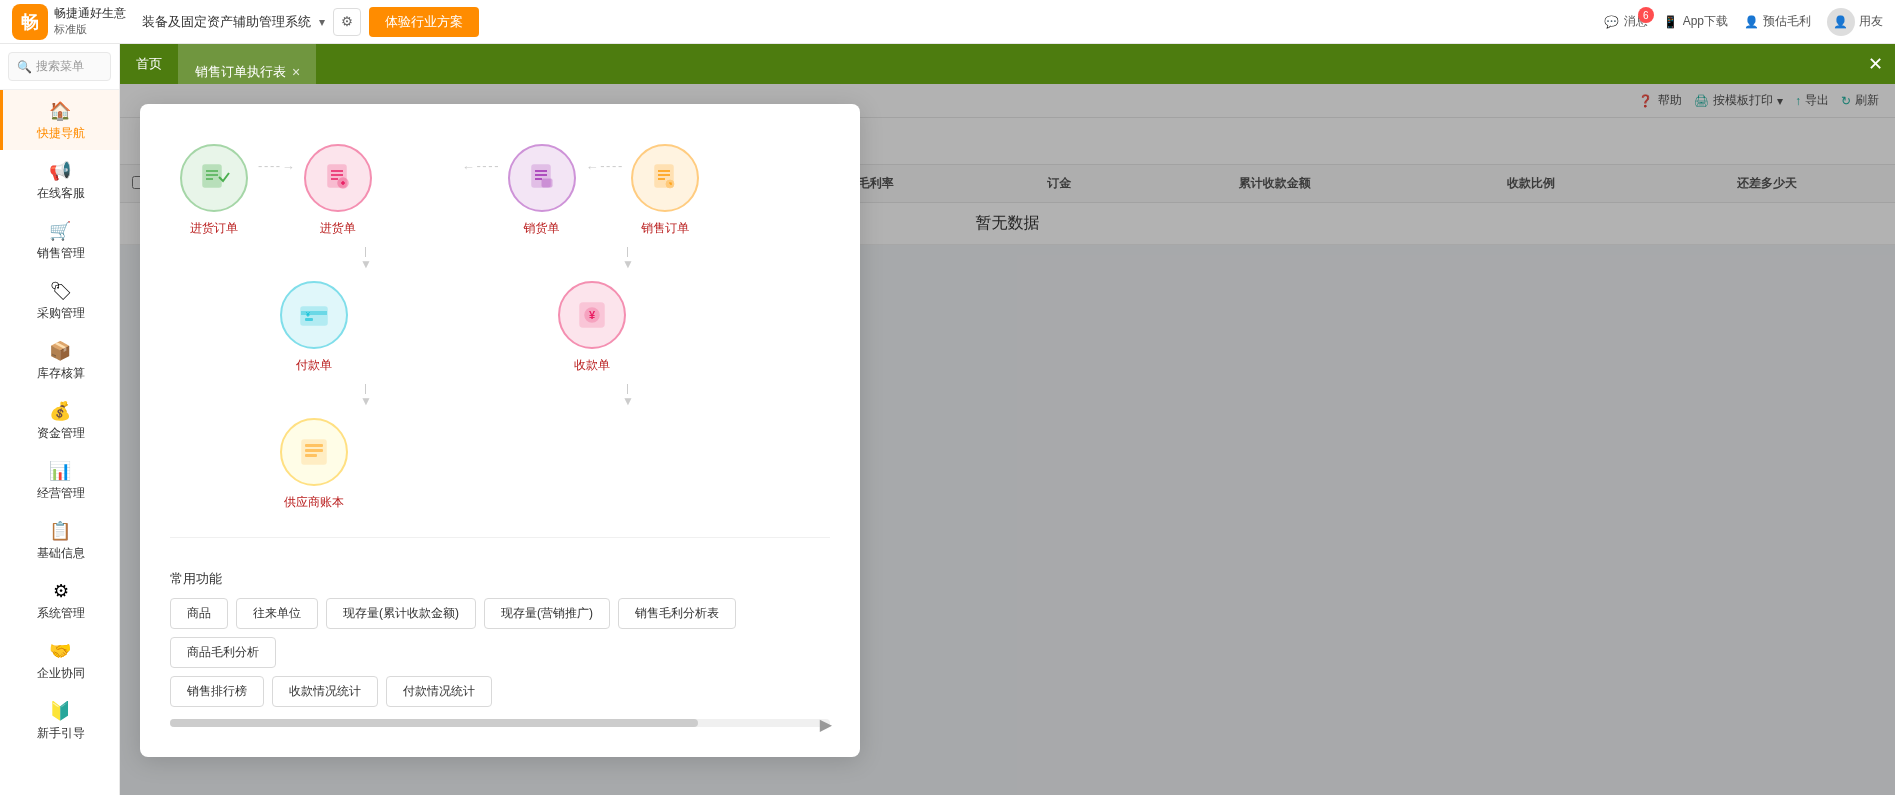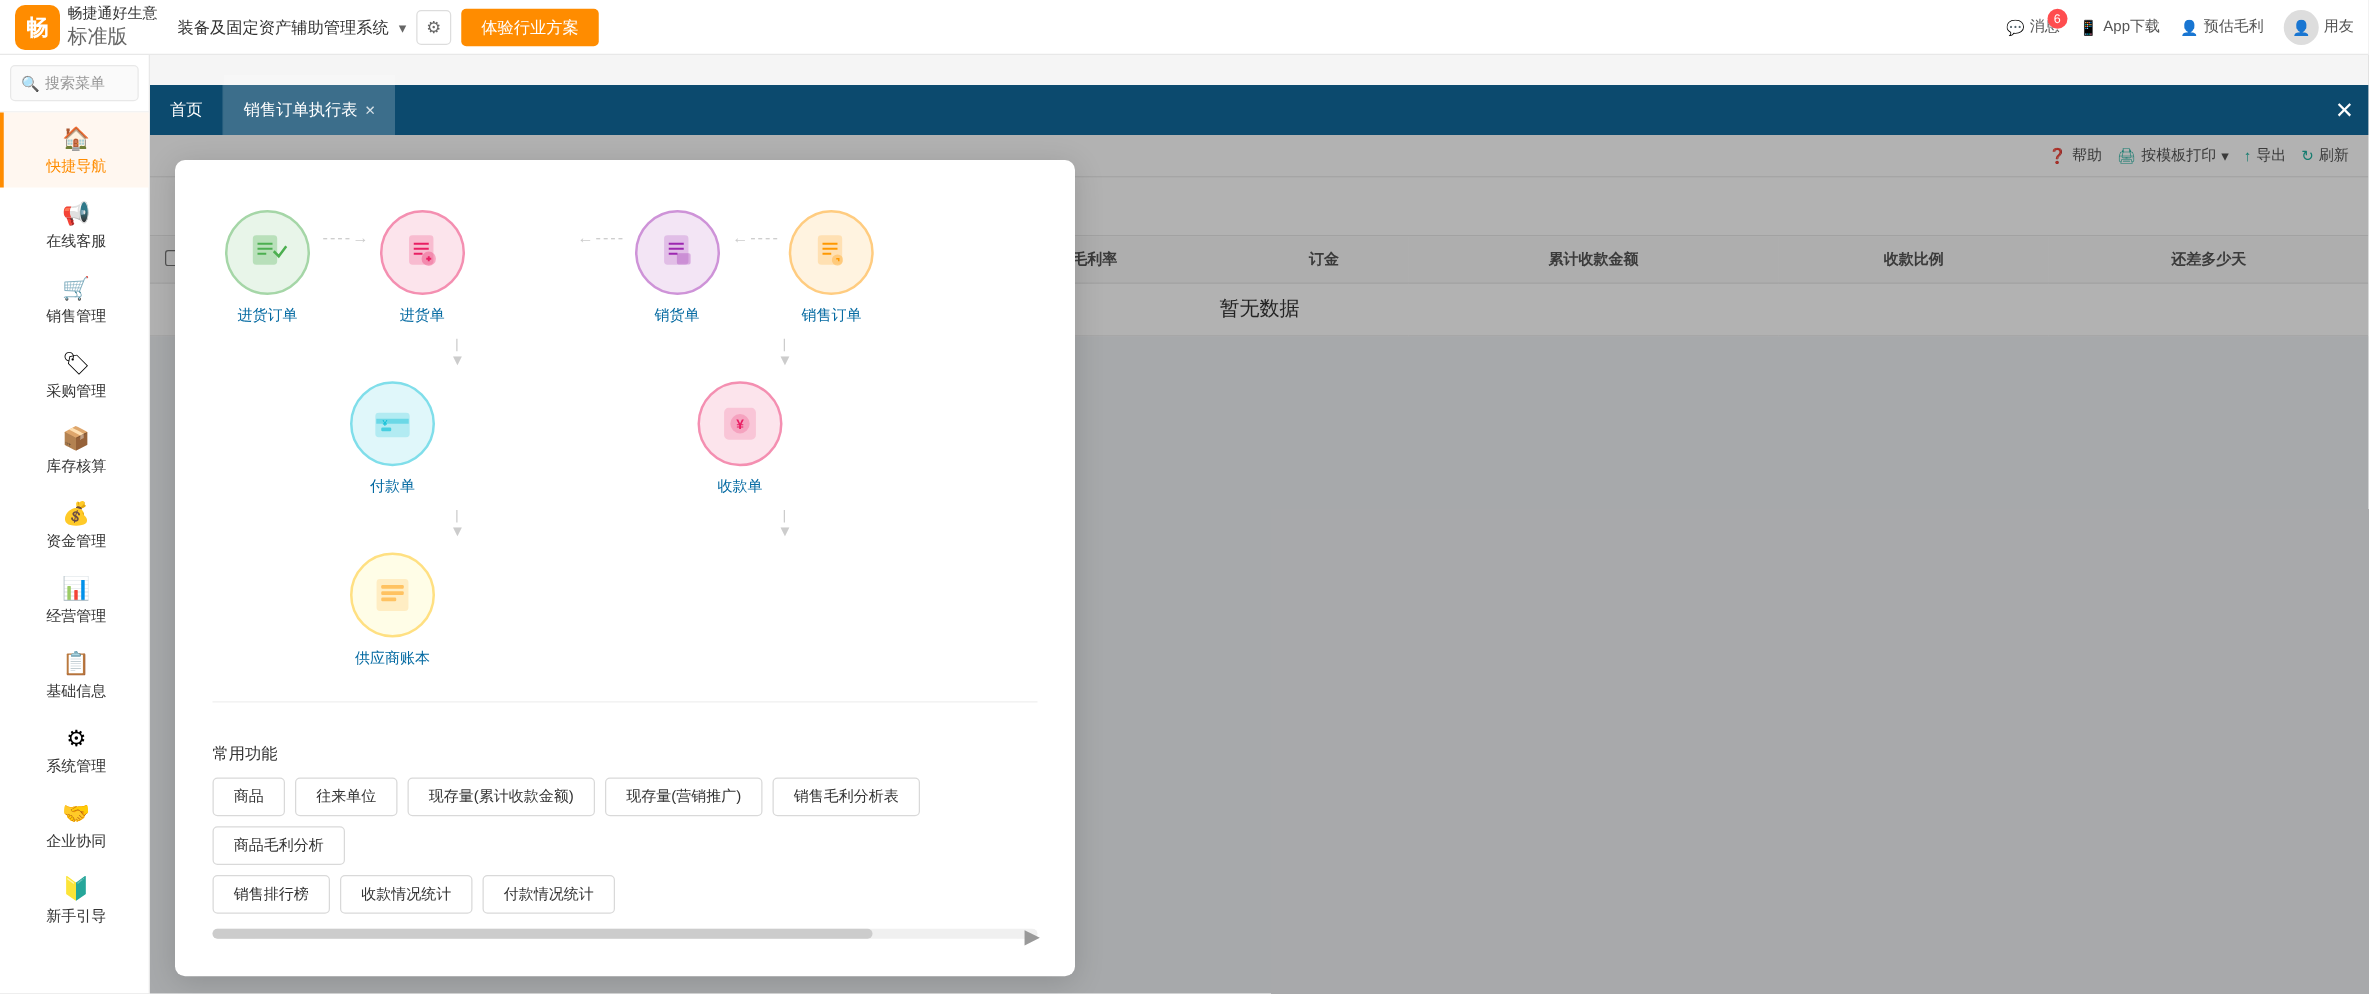--- a/index.html
+++ b/index.html
@@ -4,29 +4,29 @@
   <style>
     * { box-sizing: border-box; margin: 0; padding: 0; }
     body { font-family: 'Microsoft YaHei', Arial, sans-serif; font-size: 13px; background: #f5f5f5; overflow: hidden; }
 
     
     .app-wrapper { display: flex; flex-direction: column; height: 795px; width: 1895px; }
     .top-bar { height: 44px; background: #fff; display: flex; align-items: center; padding: 0 12px; border-bottom: 1px solid #e8e8e8; justify-content: space-between; flex-shrink: 0; }
     .main-area { display: flex; flex: 1; overflow: hidden; }
     .sidebar { width: 120px; background: #fff; border-right: 1px solid #e8e8e8; display: flex; flex-direction: column; flex-shrink: 0; }
     .content-area { flex: 1; display: flex; flex-direction: column; overflow: hidden; }
-    .tab-bar { height: 40px; background: #0c4a6e; display: flex; align-items: center; padding: 0 0; flex-shrink: 0; margin-top: 24px; }
+    .tab-bar { height: 40px; background: #4d7c0f; display: flex; align-items: flex-start; padding: 0 0; flex-shrink: 0; }
     .page-content { flex: 1; background: #f0f2f5; overflow: hidden; position: relative; }
 
     
     .top-left { display: flex; align-items: center; gap: 8px; }
     .logo-area { display: flex; align-items: center; gap: 6px; }
     .logo-icon { width: 36px; height: 36px; background: #ff8c00; border-radius: 8px; display: flex; align-items: center; justify-content: center; color: white; font-size: 18px; font-weight: bold; }
     .app-title { font-size: 12px; color: #333; line-height: 1.3; }
-    .app-subtitle { font-size: 16px; color: #666; }
+    .app-subtitle { font-size: 11px; color: #666; }
     .system-name { font-size: 13px; color: #333; margin-left: 8px; }
     .dropdown-btn { background: none; border: none; cursor: pointer; color: #666; font-size: 12px; }
     .settings-btn { background: none; border: 1px solid #ddd; border-radius: 4px; width: 28px; height: 28px; cursor: pointer; display: flex; align-items: center; justify-content: center; color: #666; }
     .try-btn { background: #ff8c00; color: white; border: none; border-radius: 4px; padding: 6px 16px; cursor: pointer; font-size: 13px; }
     .top-right { display: flex; align-items: center; gap: 16px; }
     .top-icon-item { display: flex; align-items: center; gap: 4px; color: #555; font-size: 12px; cursor: pointer; position: relative; }
     .badge { background: #ff4d4f; color: white; border-radius: 10px; font-size: 10px; padding: 0 4px; min-width: 16px; height: 16px; display: inline-flex; align-items: center; justify-content: center; position: absolute; top: -6px; right: -6px; }
     .avatar { width: 28px; height: 28px; border-radius: 50%; background: #ddd; display: flex; align-items: center; justify-content: center; font-size: 12px; color: #666; overflow: hidden; }
 
     
@@ -73,21 +73,21 @@
     .flow-node { display: flex; flex-direction: column; align-items: center; padding: 10px; }
     .flow-circle { width: 68px; height: 68px; border-radius: 50%; display: flex; align-items: center; justify-content: center; font-size: 28px; margin-bottom: 8px; }
     .flow-circle.green { background: #e8f5e9; color: #4caf50; border: 2px solid #a5d6a7; }
     .flow-circle.red { background: #fce4ec; color: #e91e63; border: 2px solid #f48fb1; }
     .flow-circle.purple { background: #f3e5f5; color: #9c27b0; border: 2px solid #ce93d8; }
     .flow-circle.orange { background: #fff3e0; color: #ff9800; border: 2px solid #ffcc80; }
     .flow-circle.cyan { background: #e0f7fa; color: #00bcd4; border: 2px solid #80deea; }
     .flow-circle.pink { background: #fce4ec; color: #e91e63; border: 2px solid #f48fb1; }
     .flow-circle.yellow { background: #fffde7; color: #ff9800; border: 2px solid #ffe082; }
     .flow-circle.light-blue { background: #e3f2fd; color: #2196f3; border: 2px solid #90caf9; }
-    .flow-label { font-size: 12px; color: #0369a1; text-align: center; }
+    .flow-label { font-size: 12px; color: #b91c1c; text-align: center; }
 
     
     .flow-section { margin-bottom: 16px; }
     .flow-top-row { display: flex; align-items: flex-start; gap: 0; }
 
     
     .common-funcs { border-top: 1px solid #f0f0f0; padding-top: 32px; }
     .common-funcs-title { font-size: 13px; color: #333; margin-bottom: 10px; font-weight: 500; }
     .func-btns { display: flex; flex-wrap: wrap; gap: 8px; margin-bottom: 8px; }
     .func-btn { border: 1px solid #d9d9d9; background: white; border-radius: 4px; padding: 6px 16px; font-size: 12px; color: #333; cursor: pointer; }

